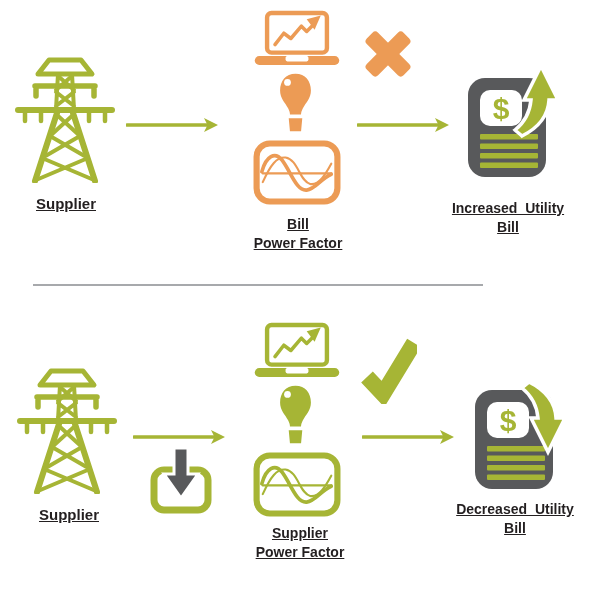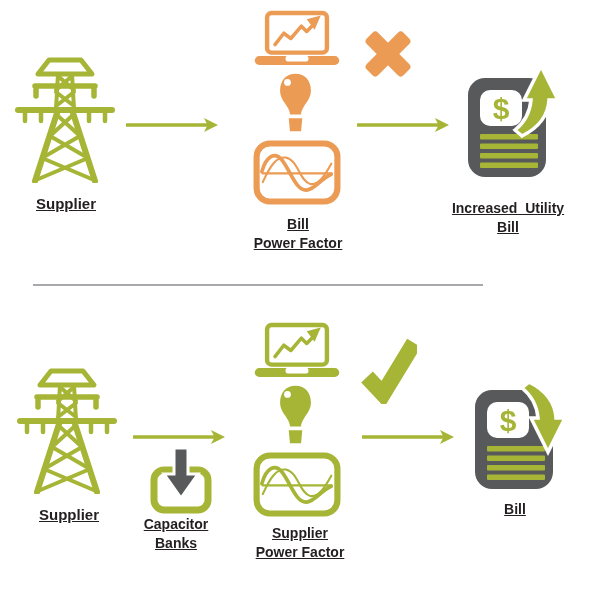--- a/index.html
+++ b/index.html
@@ -122,24 +122,20 @@
 
   <svg class="abs green" style="left:133px;top:428px" width="92" height="18" viewBox="0 0 92 18">
     <path class="stk" stroke-width="3.6" d="M1,9 H84"></path>
     <polygon class="fil" points="78,2 92,9 78,16 81.5,9"></polygon>
   </svg>
 
   <svg class="abs green" style="left:149px;top:446px" width="64" height="68" viewBox="0 0 64 68">
     <rect class="stk" stroke-width="7" x="5" y="24" width="54" height="40" rx="10"></rect>
     <path fill="#58595b" stroke="#fff" stroke-width="3" stroke-linejoin="miter" d="M25,2 H39 V28 H49 L32,52 L15,28 H25 Z"></path>
   </svg>
-  <div class="label" style="left:124px;top:515px;width:104px">
-    <span class="l1">Capacitor</span>
-    <span class="l2">Banks</span>
-  </div>
 
   <svg class="abs green" style="left:253px;top:322px" width="88" height="57" viewBox="0 0 100 64">
     <rect class="stk" stroke-width="5" x="16" y="3" width="68" height="45" rx="5"></rect>
     <polyline class="stk" stroke-width="4" points="25,39 35,26 43,32 55,18 61,24 68,17"></polyline>
     <polygon class="fil" points="77,6 61,10 70,22"></polygon>
     <rect class="fil" x="2" y="52" width="96" height="10" rx="5"></rect>
     <rect fill="#fff" x="37" y="52" width="26" height="6" rx="2"></rect>
   </svg>
 
   <svg class="abs green" style="left:361px;top:336px" width="56" height="68" viewBox="0 0 56 68">
@@ -175,16 +171,17 @@
     <text class="dollar" x="39" y="61" text-anchor="middle">$</text>
     <g class="fil">
       <rect x="18" y="76" width="58" height="5.5" rx="1"></rect>
       <rect x="18" y="85.5" width="58" height="5.5" rx="1"></rect>
       <rect x="18" y="95" width="58" height="5.5" rx="1"></rect>
       <rect x="18" y="104.5" width="58" height="5.5" rx="1"></rect>
     </g>
     <path class="fil" stroke="#fff" stroke-width="3.5" d="M53,18 C63,26 68,37 69,48 L62,48 L79,82 L96,48 L87,48 C86,31 76,20 60,12 C58,14 55,16 53,18 Z"></path>
   </svg>
   <div class="label bill-label" style="left:452px;top:500px;width:126px">
+    <span class="l1">Decreased Utility</span>
     <span class="l2">Bill</span>
   </div>
 
 </div>
 
 </body></html>

